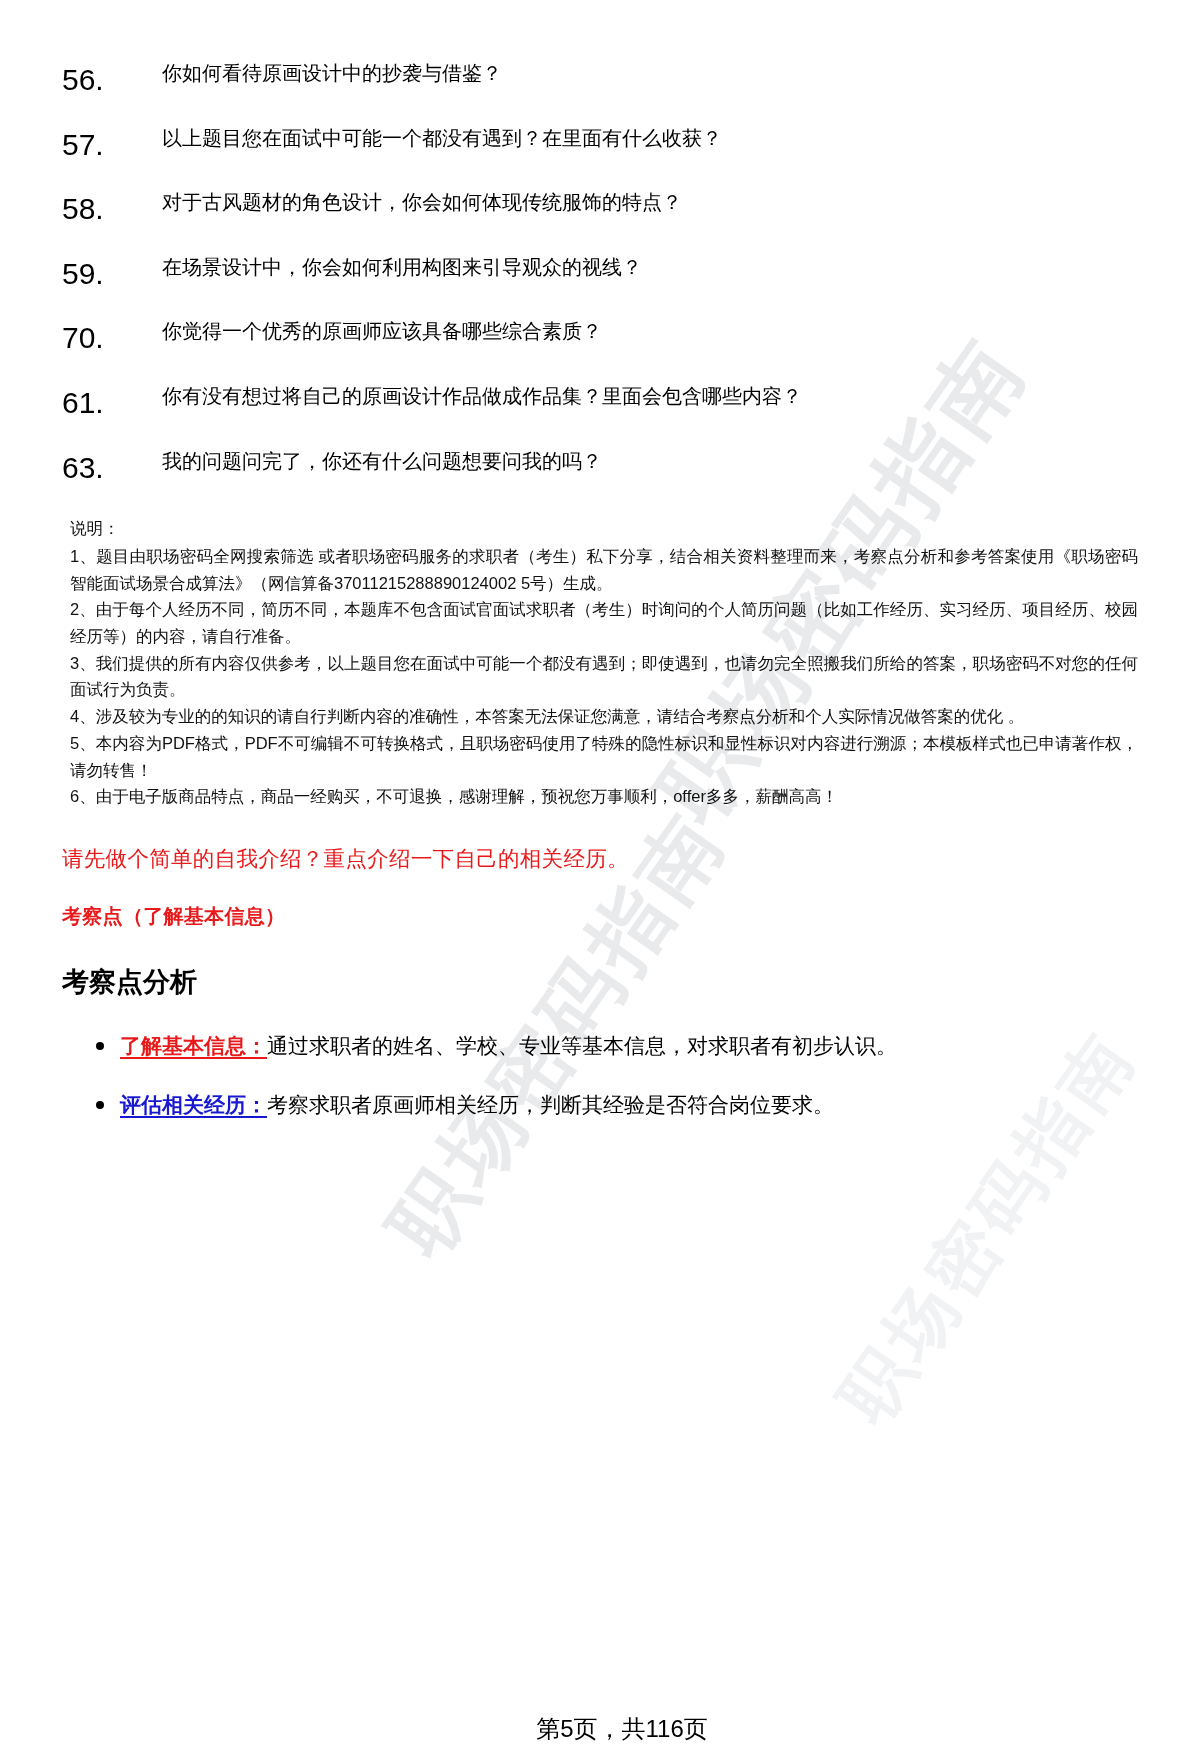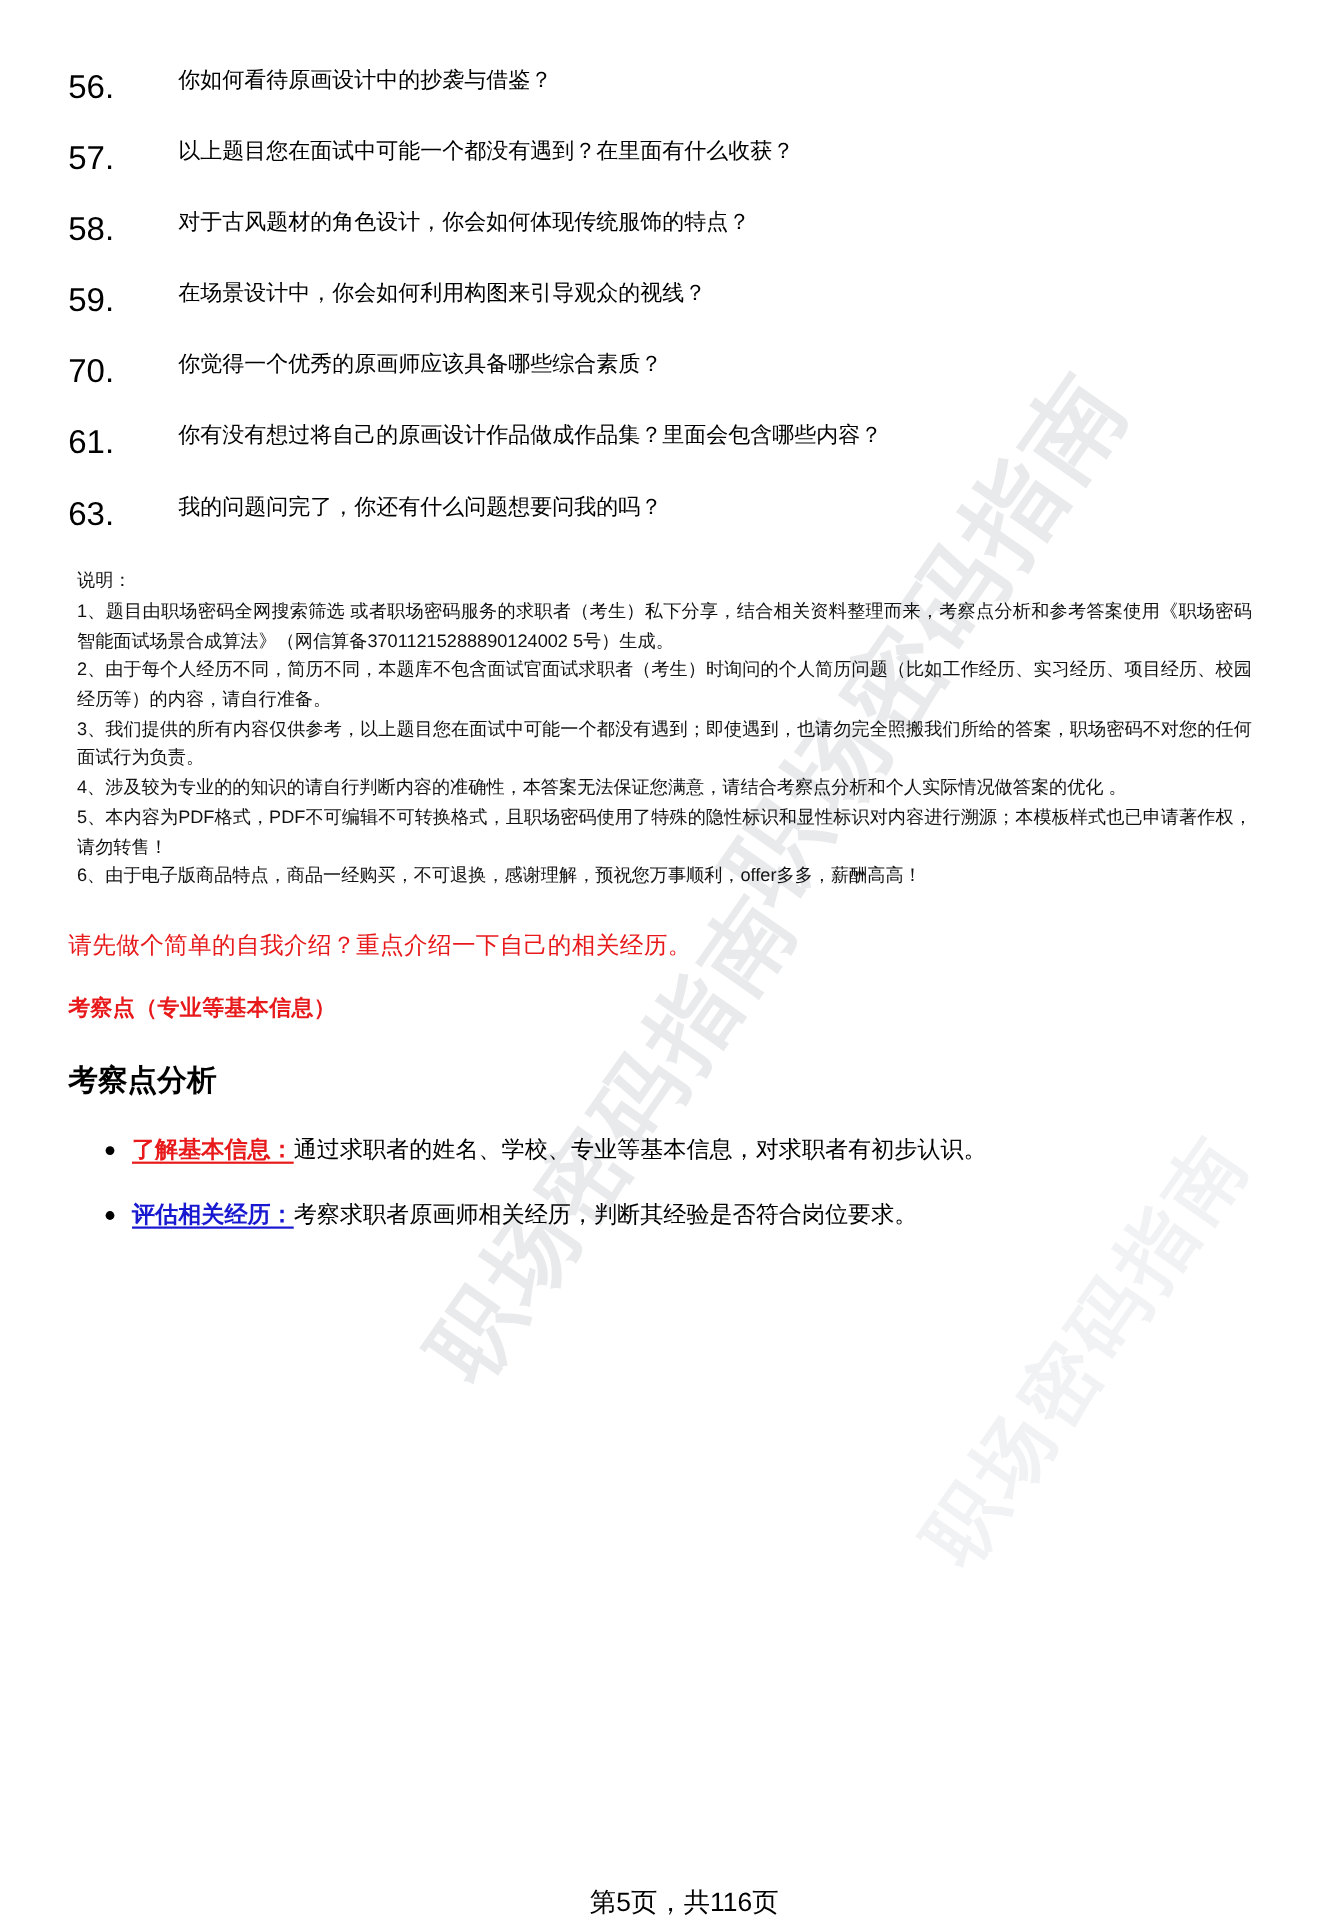--- a/index.html
+++ b/index.html
@@ -211,21 +211,21 @@
       <div class="note-line">1、题目由职场密码全网搜索筛选 或者职场密码服务的求职者（考生）私下分享，结合相关资料整理而来，考察点分析和参考答案使用《职场密码智能面试场景合成算法》（网信算备37011215288890124002 5号）生成。</div>
       <div class="note-line">2、由于每个人经历不同，简历不同，本题库不包含面试官面试求职者（考生）时询问的个人简历问题（比如工作经历、实习经历、项目经历、校园经历等）的内容，请自行准备。</div>
       <div class="note-line">3、我们提供的所有内容仅供参考，以上题目您在面试中可能一个都没有遇到；即使遇到，也请勿完全照搬我们所给的答案，职场密码不对您的任何面试行为负责。</div>
       <div class="note-line">4、涉及较为专业的的知识的请自行判断内容的准确性，本答案无法保证您满意，请结合考察点分析和个人实际情况做答案的优化 。</div>
       <div class="note-line">5、本内容为PDF格式，PDF不可编辑不可转换格式，且职场密码使用了特殊的隐性标识和显性标识对内容进行溯源；本模板样式也已申请著作权，请勿转售！</div>
       <div class="note-line">6、由于电子版商品特点，商品一经购买，不可退换，感谢理解，预祝您万事顺利，offer多多，薪酬高高！</div>
     </div>
 
     <div class="red-head">请先做个简单的自我介绍？重点介绍一下自己的相关经历。</div>
 
-    <div class="red-sub">考察点（专业等基本信息）</div>
+    <div class="red-sub">考察点（了解基本信息）</div>
 
     <div class="sec-head">考察点分析</div>
 
     <ul class="bullets">
       <li class="bullet">
         <span class="lbl-red">了解基本信息：</span><span>通过求职者的姓名、学校、专业等基本信息，对求职者有初步认识。</span>
       </li>
       <li class="bullet">
         <span class="lbl-blue">评估相关经历：</span><span>考察求职者原画师相关经历，判断其经验是否符合岗位要求。</span>
       </li>

